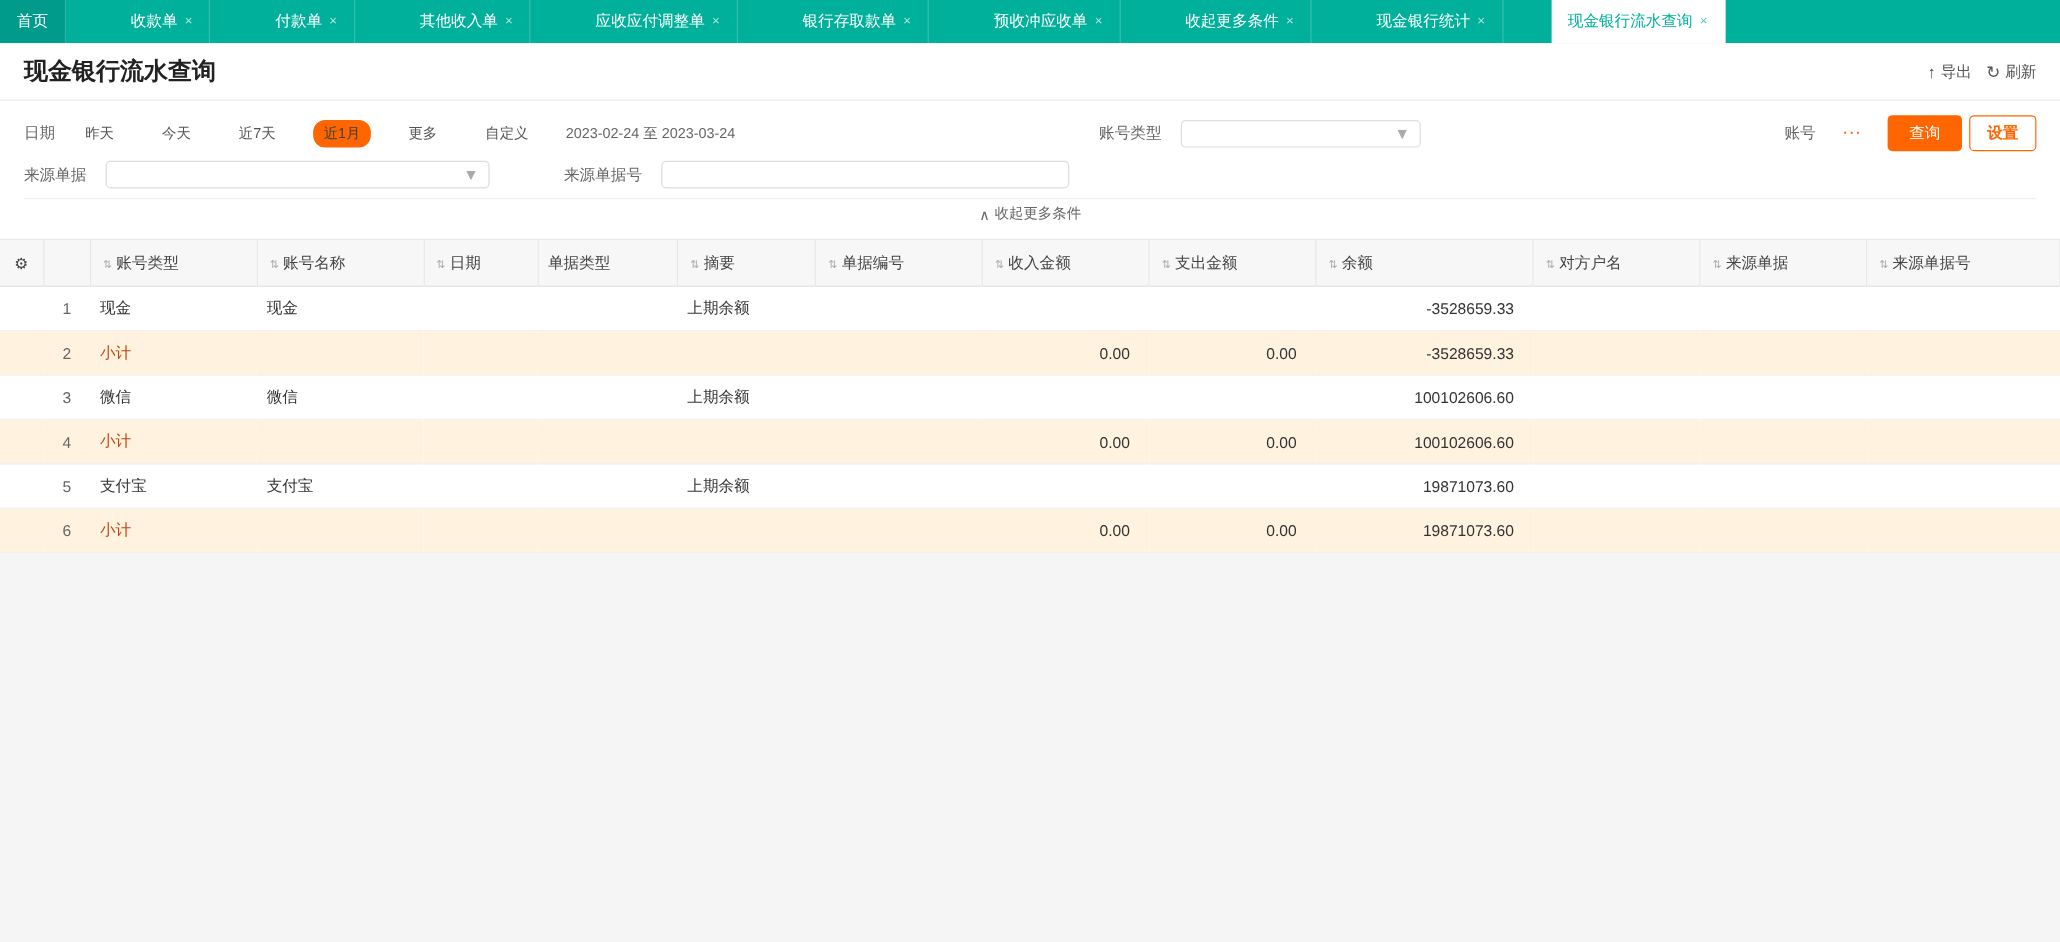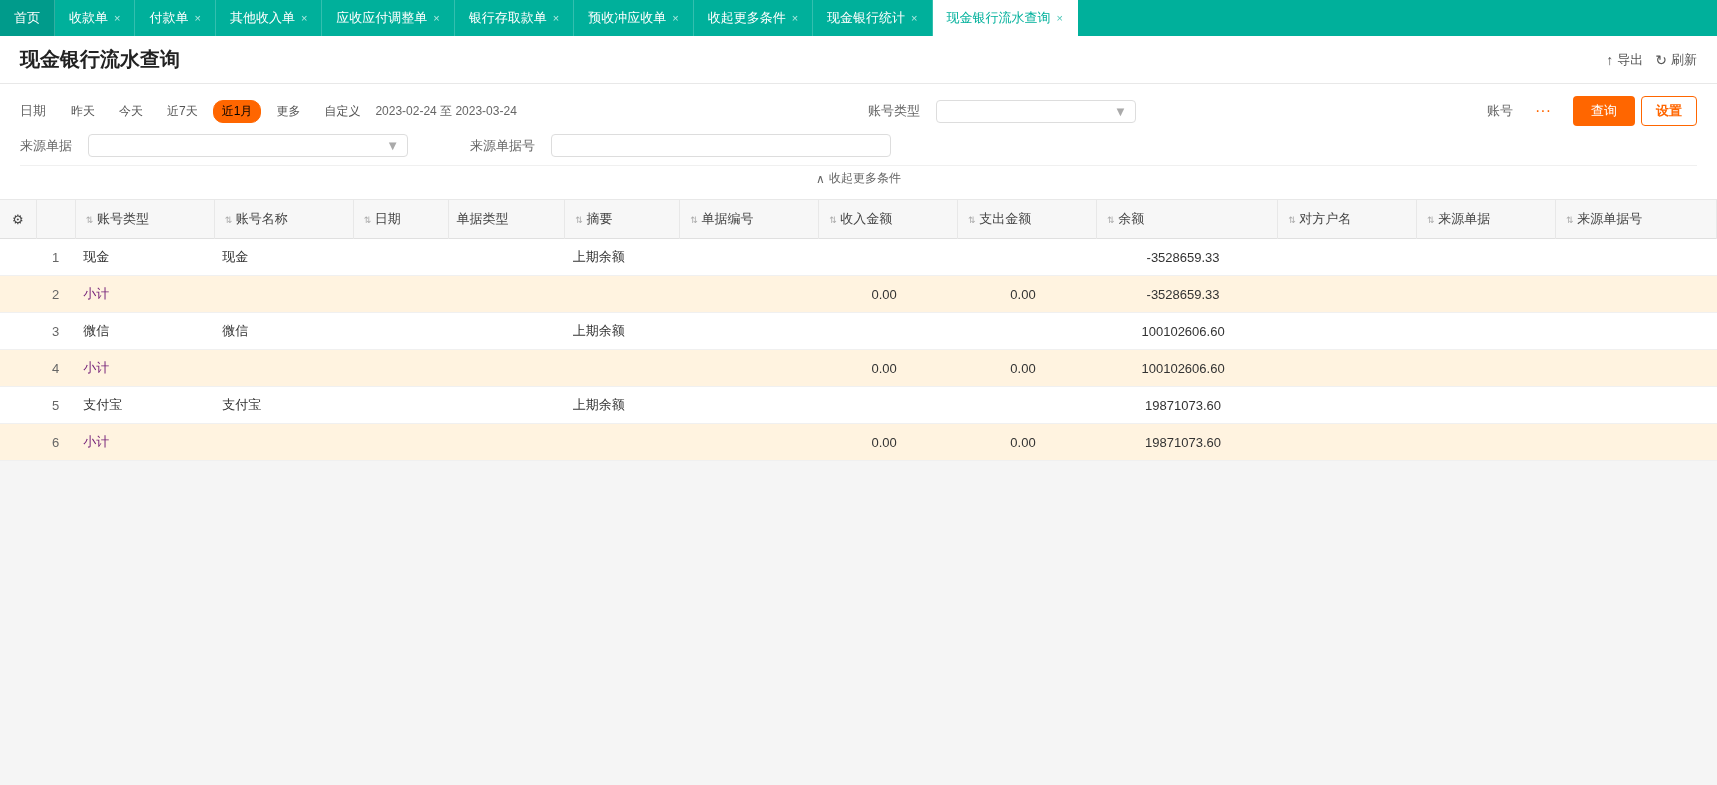--- a/index.html
+++ b/index.html
@@ -5,20 +5,21 @@
     * { box-sizing: border-box; margin: 0; padding: 0; }
     body { font-family: "Microsoft YaHei", "SimHei", Arial, sans-serif; font-size: 13px; background: #f5f5f5; color: #333; }
 
     
     .top-nav {
       background: #00b09b;
       display: flex;
       align-items: center;
       height: 36px;
       overflow: hidden;
+      gap: 40px;
     }
     .top-nav .nav-item {
       display: flex;
       align-items: center;
       padding: 0 14px;
       height: 100%;
       color: #fff;
       font-size: 13px;
       cursor: pointer;
       white-space: nowrap;
@@ -81,35 +82,35 @@
       margin-bottom: 8px;
     }
     .filter-label {
       color: #666;
       white-space: nowrap;
       font-size: 13px;
     }
     .filter-date-options {
       display: flex;
       align-items: center;
-      gap: 6px;
+      gap: 22px;
       justify-content: center;
     }
     .date-btn {
       padding: 2px 8px;
       border-radius: 3px;
       cursor: pointer;
       font-size: 12px;
       border: 1px solid transparent;
       color: #555;
       background: none;
     }
     .date-btn.active {
       background: #f60;
-      color: #000000;
+      color: #404040;
       border-color: #f60;
       border-radius: 10px;
     }
     .date-range {
       font-size: 12px;
       color: #666;
       margin-left: 0;
     }
     .filter-select {
       display: flex;
@@ -210,28 +211,28 @@
     }
     tbody tr.subtotal {
       background: #fff3e0;
     }
     tbody td {
       padding: 9px 8px;
       text-align: center;
       color: #333;
     }
     tbody td.num-col {
-      text-align: center;
+      text-align: right;
       padding-right: 16px;
     }
     tbody td.text-col {
       text-align: left;
     }
     tbody td.orange {
-      color: #701a75;
+      color: #c2410c;
     }
     .row-num {
       color: #666;
       text-align: center;
     }
 
     
     .right-buttons {
       display: flex;
       flex-direction: row;

